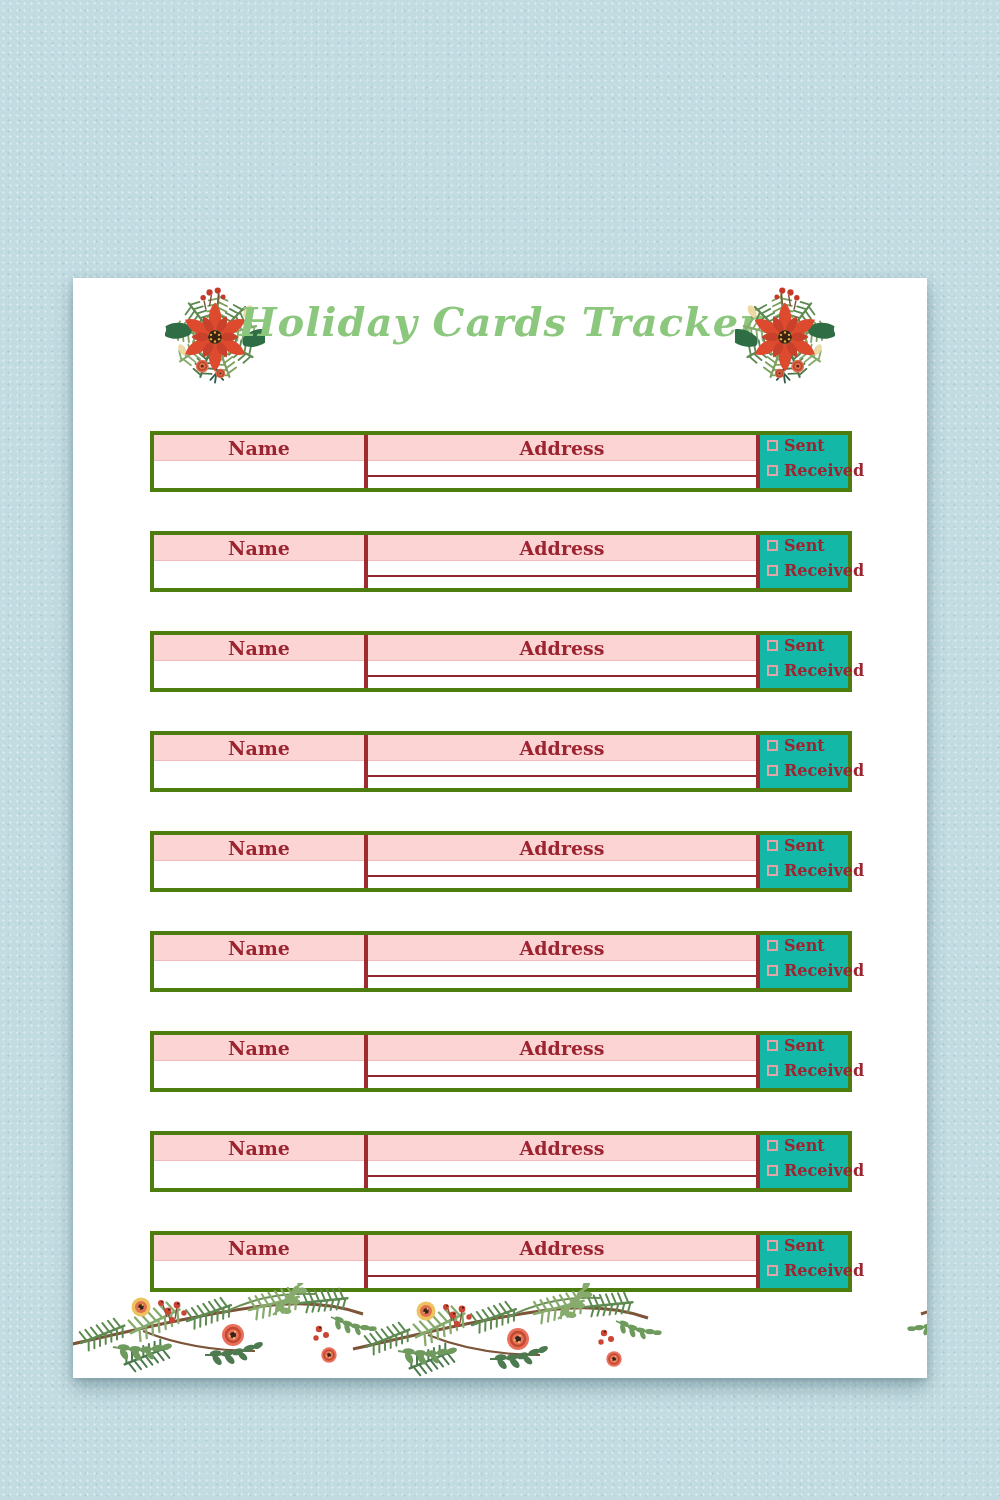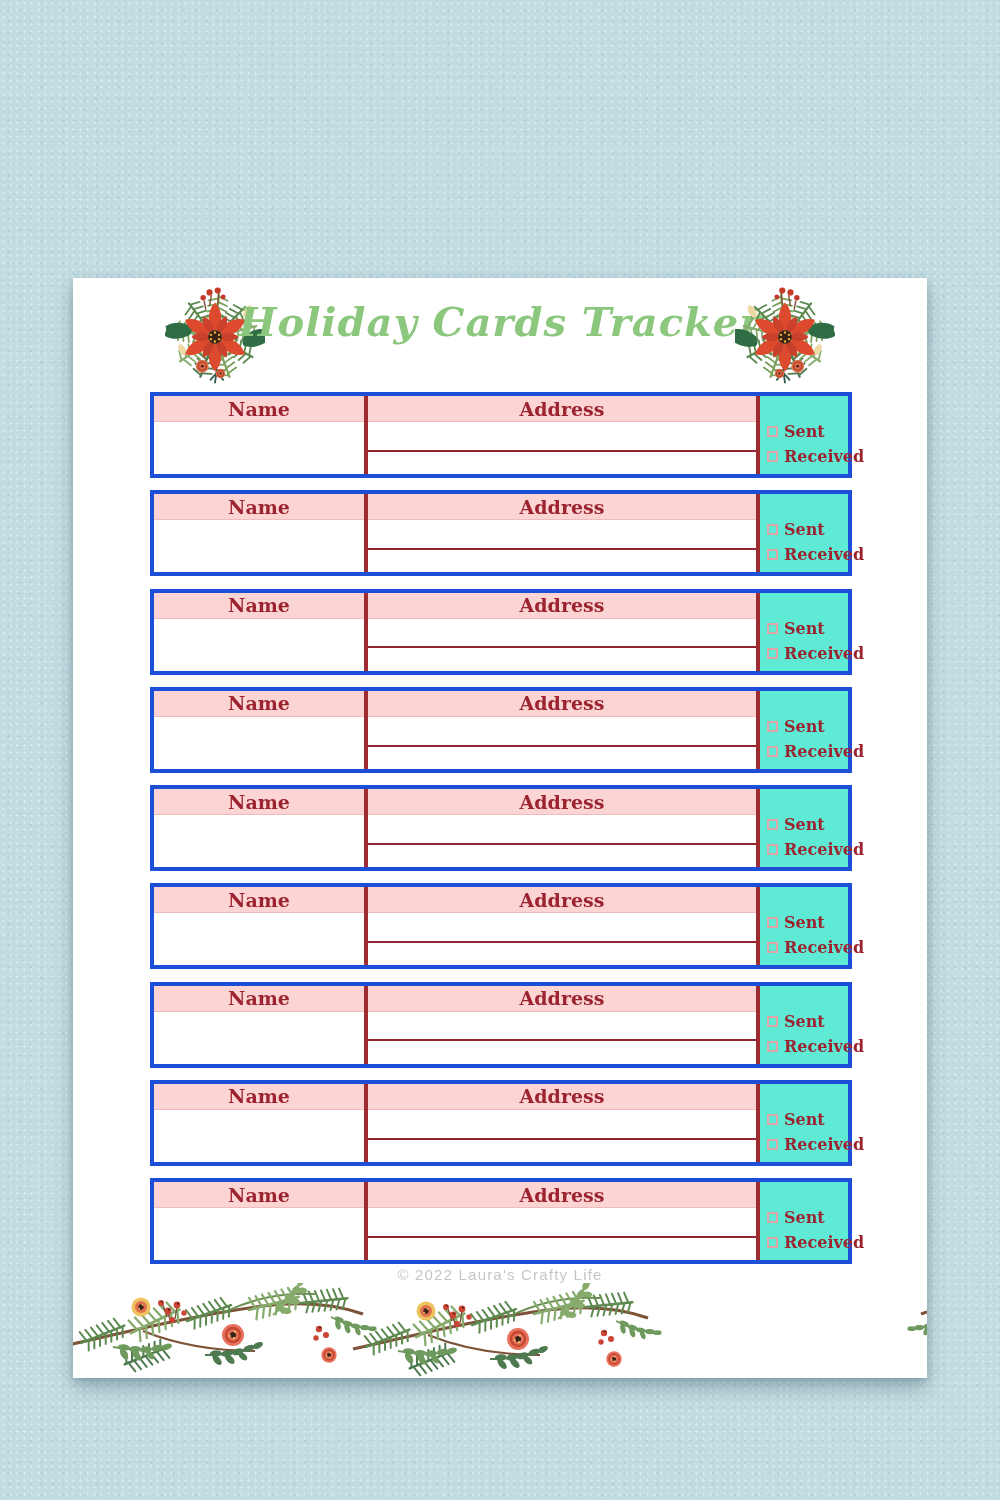--- a/index.html
+++ b/index.html
@@ -40,33 +40,33 @@
   }
   .title-floral{ position:absolute; top:8px; width:100px; height:102px; }
   .title-floral.left{ left:92px; }
   .title-floral.right{ left:662px; transform:scaleX(-1); }
 
   
   .blocks{
     position:absolute; left:77px; top:114px; width:702px; height:872px;
     display:flex; flex-direction:column; justify-content:space-between;
   }
-  .block{ height:86px; border:4px solid #1d4ed8; background:#fff; display:flex; }
+  .block{ height:86px; border:4px solid #4d7c0f; background:#fff; display:flex;margin-top:39px; }
   .cell-header{
     height:26px; background:#fcd4d3; border-bottom:1px solid #eebcbc;
     display:flex; align-items:center; justify-content:center;
     font-family:"DejaVu Serif", serif; font-weight:700; font-size:19px; color:#9b2430;
   }
   .name-cell{ width:214px; border-right:4px solid #9e2b30; display:flex; flex-direction:column; }
   .name-body{ flex:1; background:#fff; }
   .addr-cell{ flex:1; border-right:4px solid #9e2b30; display:flex; flex-direction:column;text-align:center; }
   .addr-line1{ flex:1.25; border-bottom:2px solid #8f2630; background:#fff; }
   .addr-line2{ flex:1; background:#fff; }
   .check-cell{
-    width:88px; background:#5eead4;
+    width:88px; background:#14b8a6;
     display:flex; flex-direction:column; justify-content:flex-end;
     gap:4px; padding:0 2px 7px 7px;
   }
   .chk-row{ display:flex; align-items:center; gap:6px; height:21px; }
   .chk-box{ width:11px; height:11px; border:2px solid #e2a5a7; flex:0 0 auto; }
   .chk-label{ font-family:"DejaVu Serif", serif; font-weight:700; font-size:16px; color:#9b2430; }
 
   
   .copyright{
     position:absolute; left:0; right:0; top:988px; text-align:center;
@@ -487,21 +487,20 @@
         <span class="chk-label">Sent</span>
       </div>
       <div class="chk-row">
         <span class="chk-box"></span>
         <span class="chk-label">Received</span>
       </div>
     </div>
   </div>
 </div>
 
-    <div class="copyright">© 2022 Laura's Crafty Life</div>
 
     <svg class="garland" viewBox="0 0 854 95" preserveAspectRatio="none">
       <use href="#g-motif"></use>
       <use href="#g-motif" transform="translate(285,4)"></use>
       <use href="#g-motif" transform="translate(854,0) scale(-1,1) translate(-284,0) "></use>
     </svg>
   </div>
 
 </div>
 

